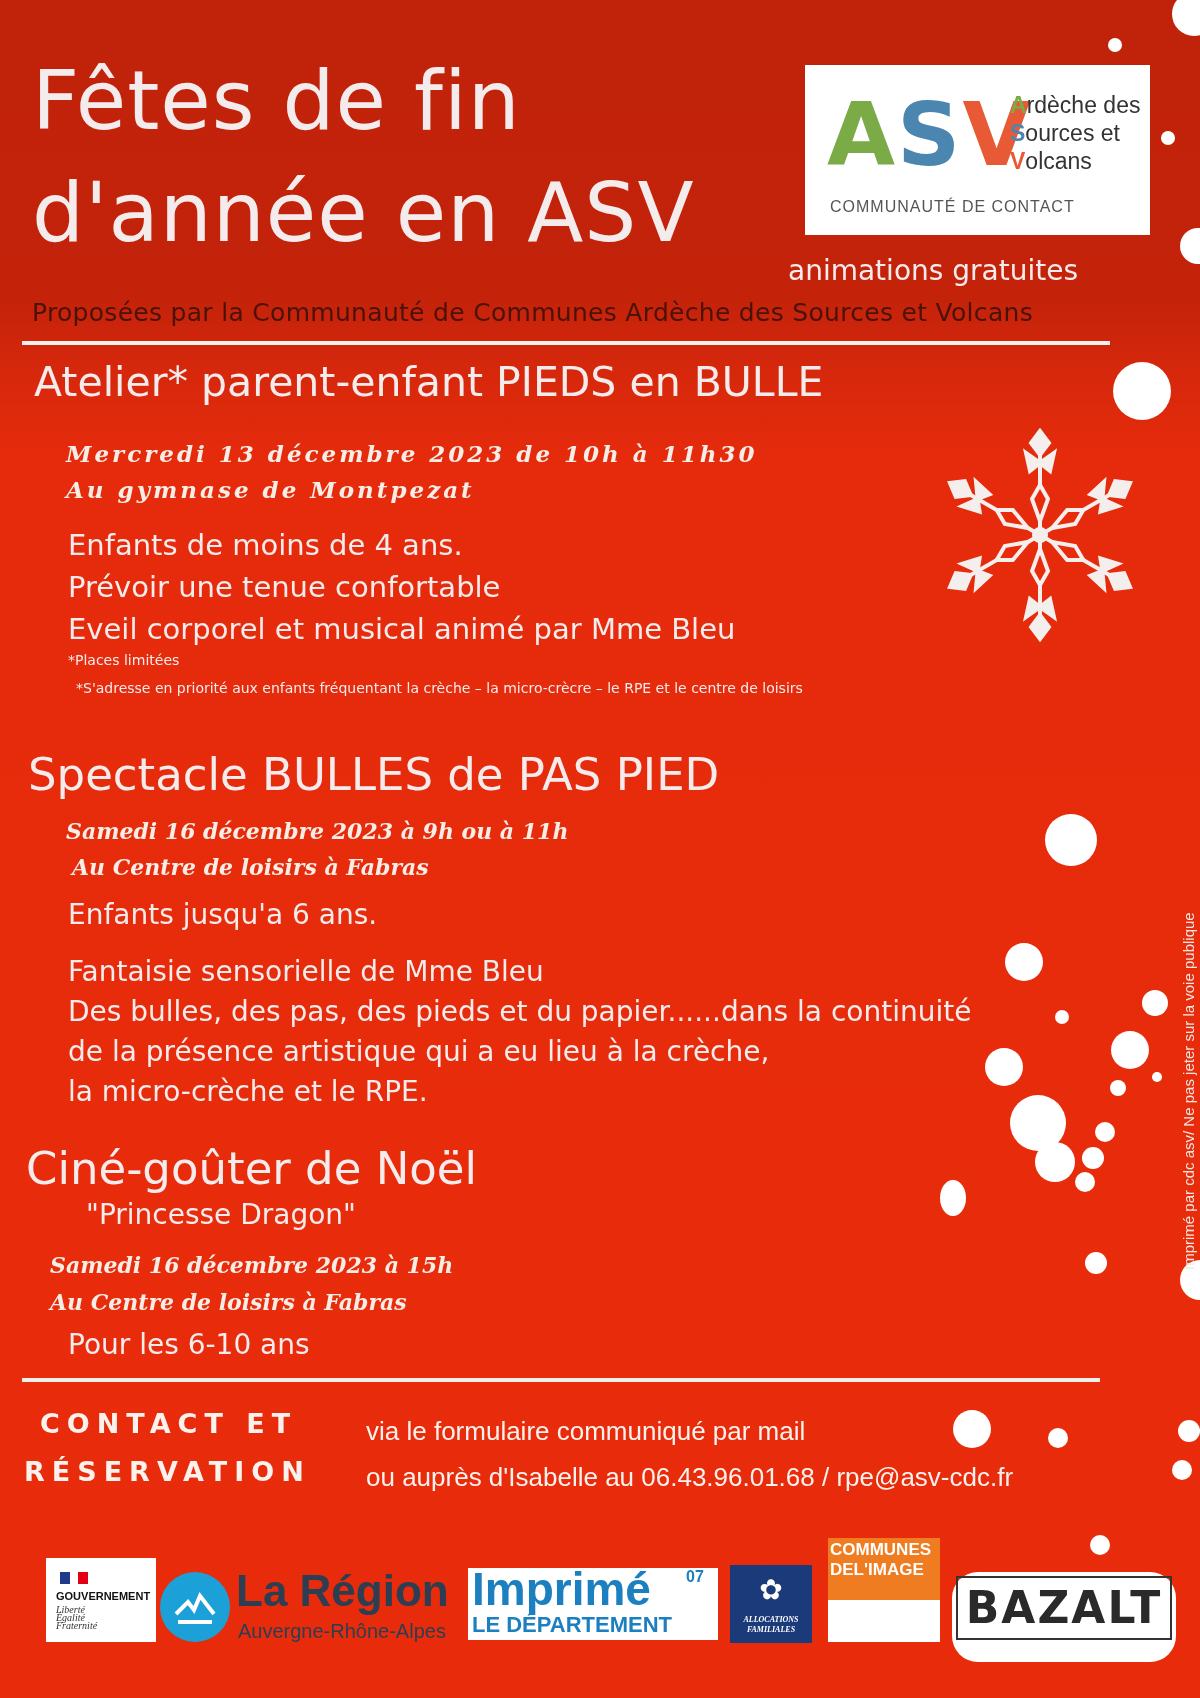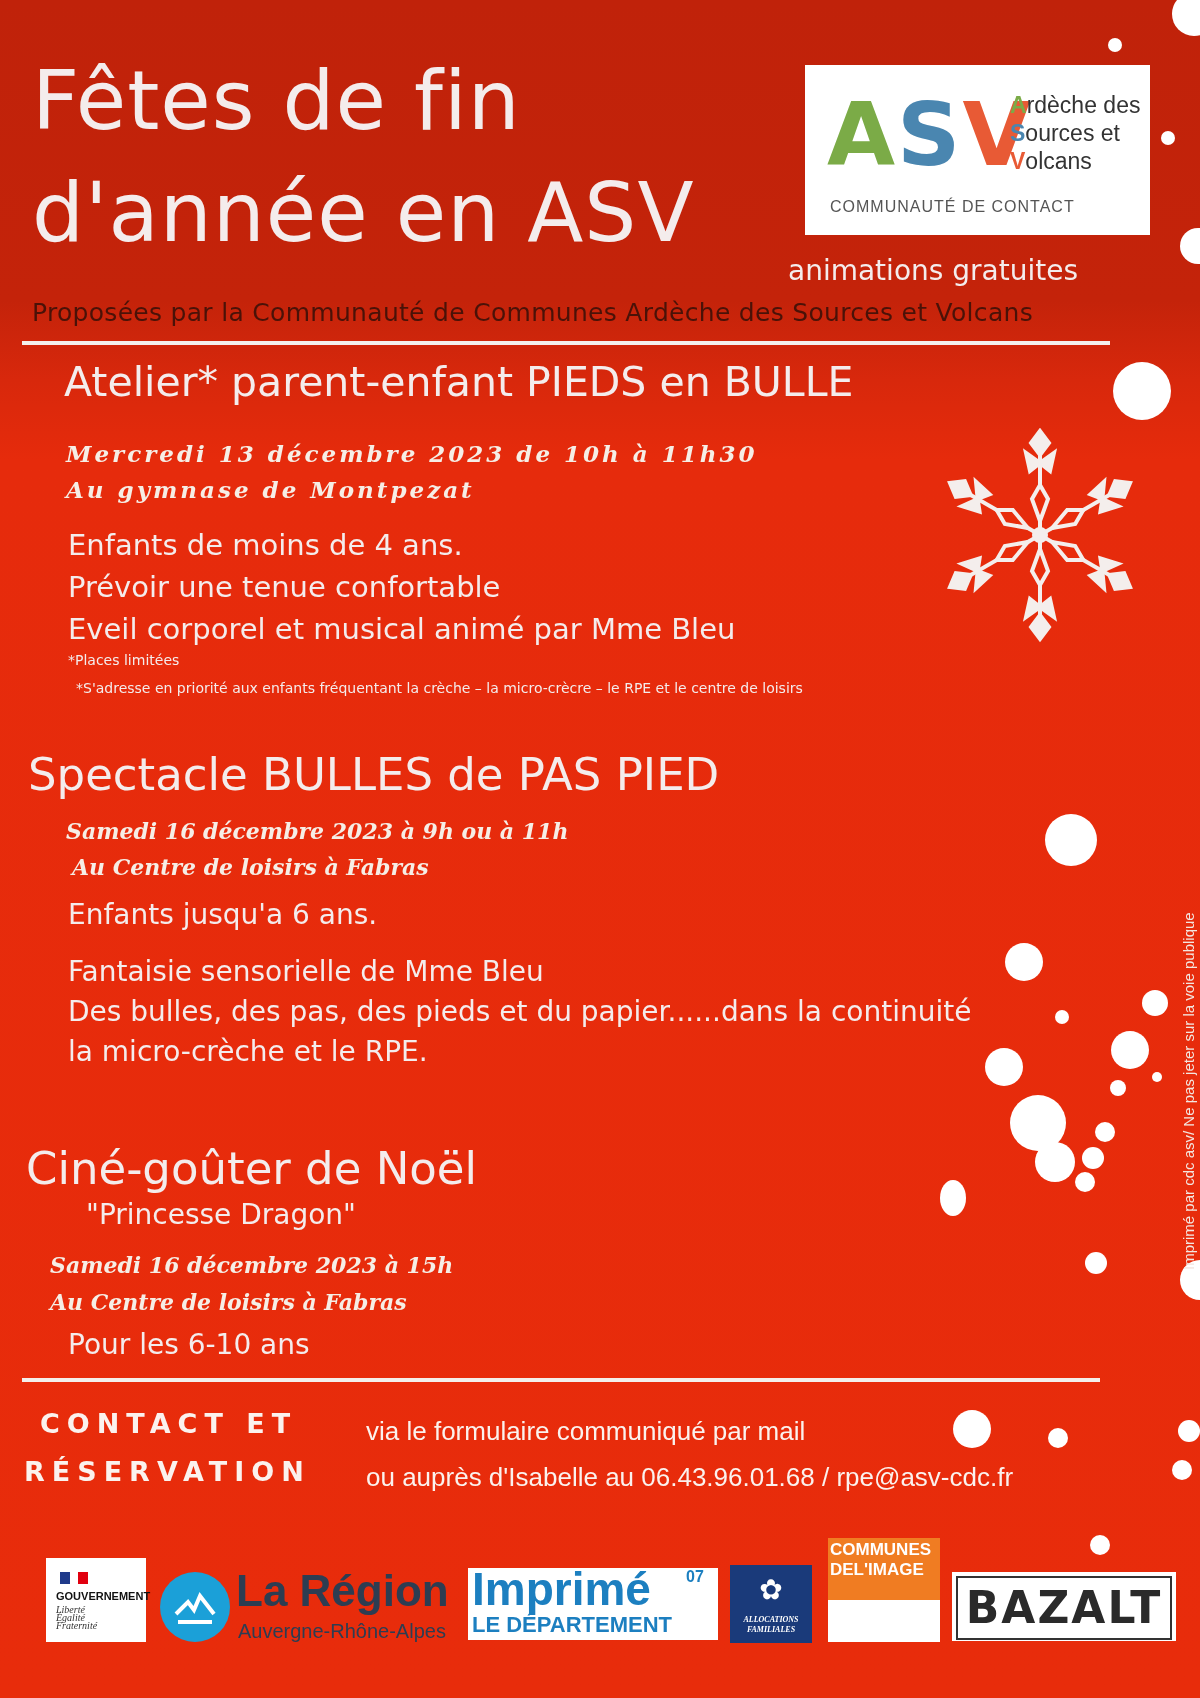--- a/index.html
+++ b/index.html
@@ -64,21 +64,21 @@
     <div><b style="color:#4a86b0;">S</b><span>ources et</span></div>
     <div><b style="color:#e85a35;">V</b><span>olcans</span></div>
   </div>
   <div class="abs" style="left:25px;top:133px;font-family:'Liberation Sans',sans-serif;font-size:16px;letter-spacing:1px;color:#555;">COMMUNAUTÉ DE CONTACT</div>
 </div>
 
 <div class="abs hand" style="left:788px;top:254px;font-size:28px;text-align:right;">animations gratuites</div>
 <div class="abs hand" style="left:32px;top:298px;font-size:25px;color:#4a1208;letter-spacing:0.3px;">Proposées par la Communauté de Communes Ardèche des Sources et Volcans</div>
 <div class="abs hr" style="left:22px;top:341px;width:1088px;"></div>
 
-<div class="abs hand" style="left:34px;top:358px;font-size:41px;margin-left:30px;">Atelier* parent-enfant PIEDS en BULLE</div>
+<div class="abs hand" style="left:34px;top:358px;font-size:41px;">Atelier* parent-enfant PIEDS en BULLE</div>
 <div class="abs serif-b" style="left:66px;top:440px;font-size:23px;letter-spacing:3px;">Mercredi 13 décembre 2023  de 10h à 11h30</div>
 <div class="abs serif-b" style="left:66px;top:476px;font-size:23px;letter-spacing:3px;">Au gymnase de Montpezat</div>
 <div class="abs hand" style="left:68px;top:524px;font-size:29px;line-height:42px;">
   <div>Enfants de moins de 4 ans.</div>
   <div>Prévoir une tenue confortable</div>
   <div>Eveil corporel et musical animé par Mme Bleu</div>
 </div>
 <div class="abs hand" style="left:68px;top:652px;font-size:14px;">*Places limitées</div>
 <div class="abs hand" style="left:76px;top:680px;font-size:14px;">*S'adresse en priorité aux enfants fréquentant la crèche – la micro-crècre – le RPE et le centre de loisirs</div>
 
@@ -102,39 +102,40 @@
   </svg>
 </div>
 
 <div class="abs hand" style="left:28px;top:748px;font-size:45px;">Spectacle BULLES de PAS PIED</div>
 <div class="abs serif-b" style="left:66px;top:818px;font-size:22px;">Samedi 16 décembre 2023 à  9h ou à 11h</div>
 <div class="abs serif-b" style="left:72px;top:854px;font-size:22px;">Au Centre de loisirs à Fabras</div>
 <div class="abs hand" style="left:68px;top:898px;font-size:28px;">Enfants jusqu'a 6 ans.</div>
 <div class="abs hand" style="left:68px;top:952px;font-size:28px;line-height:40px;">
   <div>Fantaisie sensorielle de Mme Bleu</div>
   <div>Des bulles, des pas, des pieds et du papier......dans la continuité</div>
+  <div>de la présence artistique qui a eu lieu à la crèche,</div>
   <div>la micro-crèche et le RPE.</div>
 </div>
 
 <div class="abs hand" style="left:26px;top:1142px;font-size:45px;">Ciné-goûter de Noël</div>
 <div class="abs hand" style="left:86px;top:1198px;font-size:28px;">"Princesse Dragon"</div>
 <div class="abs serif-b" style="left:50px;top:1252px;font-size:22px;">Samedi 16 décembre 2023 à 15h</div>
 <div class="abs serif-b" style="left:50px;top:1289px;font-size:22px;">Au Centre de loisirs à Fabras</div>
 <div class="abs hand" style="left:68px;top:1328px;font-size:28px;">Pour les 6-10 ans</div>
 
 <div class="abs hr" style="left:22px;top:1378px;width:1078px;"></div>
 
 <div class="abs contact-l" style="left:40px;top:1408px;">CONTACT ET</div>
 <div class="abs contact-l" style="left:24px;top:1456px;">RÉSERVATION</div>
 <div class="abs contact-r" style="left:366px;top:1416px;">via le formulaire communiqué par mail</div>
 <div class="abs contact-r" style="left:366px;top:1462px;">ou auprès d'Isabelle au 06.43.96.01.68 / rpe@asv-cdc.fr</div>
 
 <div class="sidenote">Imprimé par cdc asv/ Ne pas jeter sur la voie publique</div>
 
-<div class="logo-box" style="left:46px;top:1558px;width:100px;height:84px;">
+<div class="logo-box" style="left:46px;top:1558px;width:110px;height:84px;">
   <div class="abs" style="left:14px;top:14px;width:10px;height:12px;background:#1f3a8a;"></div>
   <div class="abs" style="left:24px;top:14px;width:8px;height:12px;background:#fff;"></div>
   <div class="abs" style="left:32px;top:14px;width:10px;height:12px;background:#e1000f;"></div>
   <div class="abs" style="left:10px;top:32px;font-family:'Liberation Sans',sans-serif;font-weight:bold;font-size:11px;color:#111;">GOUVERNEMENT</div>
   <div class="abs" style="left:10px;top:48px;font-family:'Liberation Serif',serif;font-style:italic;font-size:10px;line-height:8px;color:#333;">
     <div>Liberté</div>
     <div>Égalité</div>
     <div>Fraternité</div>
   </div>
 </div>
@@ -163,16 +164,16 @@
 </div>
 
 <div class="abs" style="left:828px;top:1538px;width:112px;height:104px;background:#fff;">
   <div class="abs" style="left:0;top:0;width:112px;height:62px;background:#f07c22;"></div>
   <div class="abs" style="left:2px;top:2px;font-family:'Liberation Sans',sans-serif;font-weight:bold;font-size:17px;line-height:20px;color:#fff;">
     <div>COMMUNES</div>
     <div>DEL'IMAGE</div>
   </div>
 </div>
 
-<div class="logo-box" style="left:952px;top:1572px;width:224px;height:69px;">
+<div class="logo-box" style="left:952px;top:1572px;width:224px;height:90px;border-radius:26px;">
   <div class="abs" style="left:4px;top:4px;width:212px;height:60px;border:2px solid #333;"></div>
   <div class="abs" style="left:0;top:10px;width:224px;text-align:center;font-family:'DejaVu Sans',sans-serif;font-weight:bold;font-size:44px;letter-spacing:2px;color:#2a2a2a;">BAZALT</div>
 </div>
 
 </body></html>

